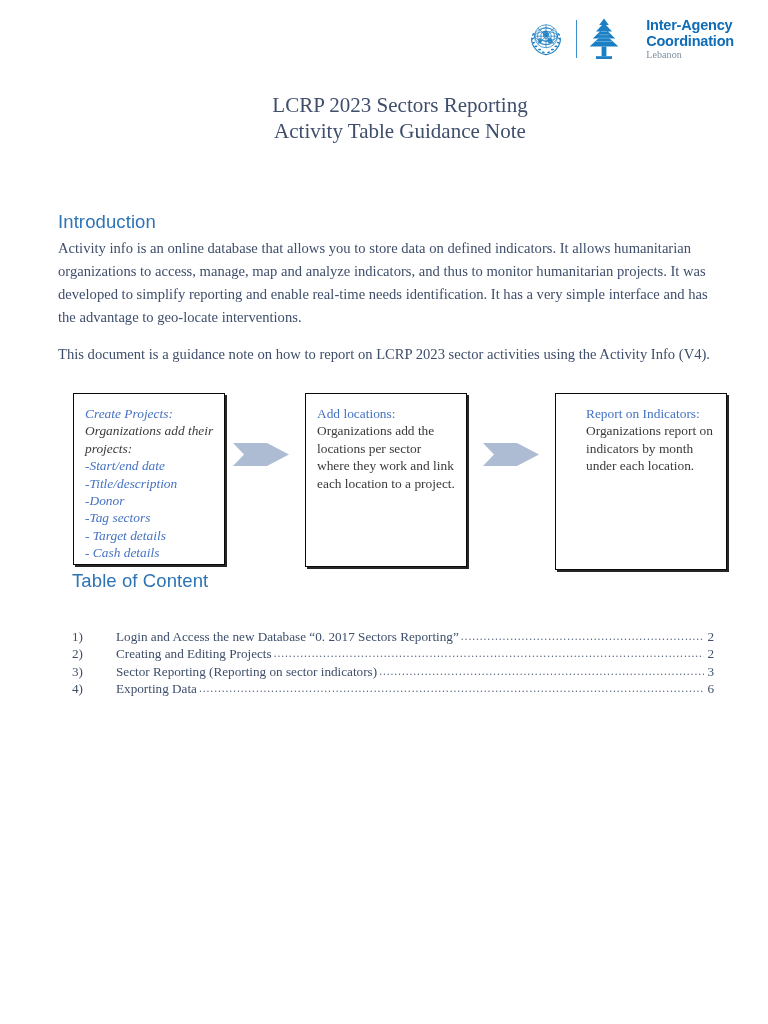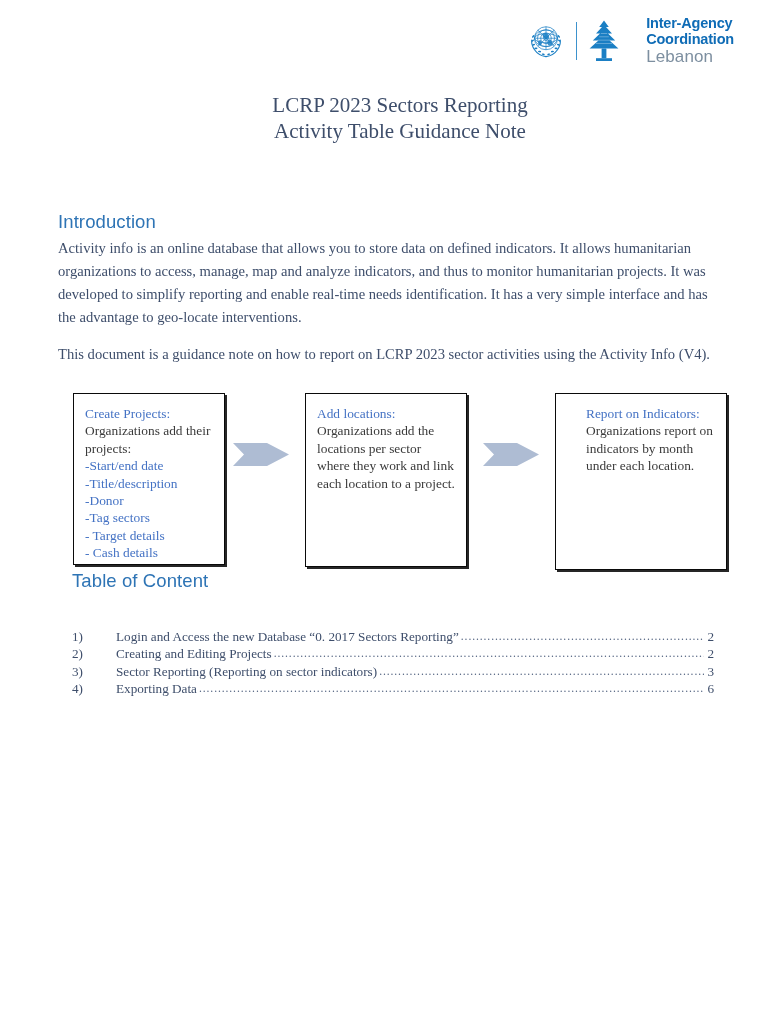--- a/index.html
+++ b/index.html
@@ -49,22 +49,22 @@
   .logo-wordmark .l1,
   .logo-wordmark .l2 {
     font-family: "Liberation Sans", sans-serif;
     font-weight: bold;
     font-size: 14.5px;
     color: #0F6CB6;
     letter-spacing: -0.2px;
   }
   .logo-wordmark .l2 { margin-top: 1px; }
   .logo-wordmark .l3 {
-    font-family: Liberation Sans, sans-serif;
-    font-size: 17px;
+    font-family: Liberation Serif, serif;
+    font-size: 10px;
     color: #7D8FA0;
     margin-top: 2px;
     letter-spacing: .1px;
   }
 
   
   .doc-title {
     position: absolute;
     top: 93px;
     left: 16px;
@@ -118,21 +118,21 @@
     background: #ffffff;
     border: 1.2px solid #0a0a0a;
     box-shadow: 2px 2px 0 0 rgba(20,20,20,.92);
     box-sizing: border-box;
     padding: 11px 9px 8px 11px;
     font-family: "Liberation Serif", serif;
     font-size: 13.4px;
     line-height: 17.4px;
     overflow: hidden;
   }
-  #flow-box-1 { left: 1px;   width: 152px; height: 172px; }
+  #flow-box-1 { left: 1px;   width: 152px; height: 172px; font-style: italic; }
   #flow-box-2 { left: 233px; width: 162px; height: 174px; }
   #flow-box-3 { left: 483px; width: 172px; height: 177px; padding-left: 30px; }
 
   .fb-title { color: #4472C4; display: block; }
   .fb-sub   { color: #3A3A3A; display: block; }
   .fb-item  { color: #4472C4; display: block; }
 
   .arrow {
     position: absolute;
     top: 46px;

